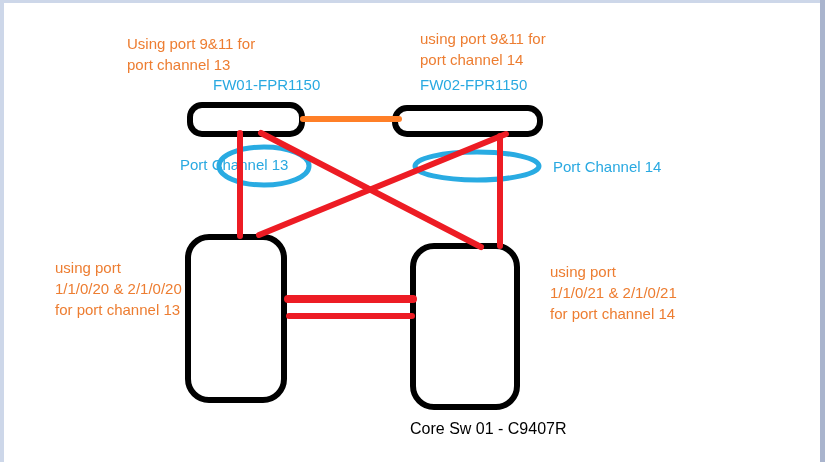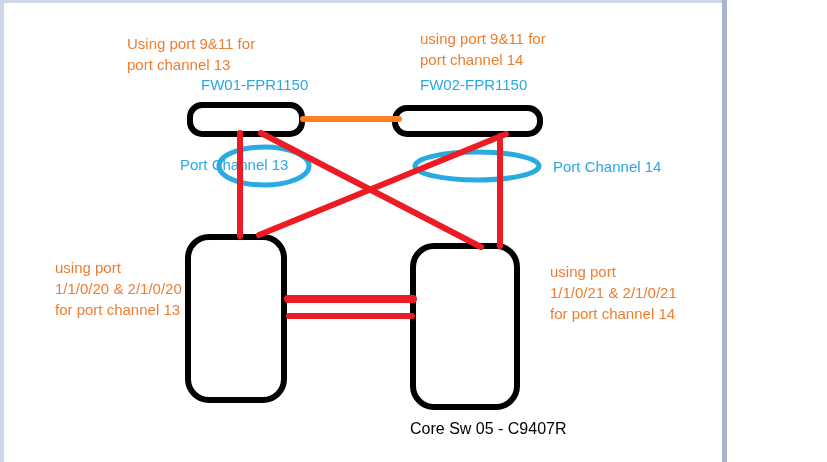--- a/index.html
+++ b/index.html
@@ -1,18 +1,18 @@
 <!DOCTYPE html>
 <html><head>
 <meta charset="utf-8">
 <style>
   html,body{margin:0;padding:0;background:#fff;}
   #canvas{
     position:relative;
-    width:727px;height:462px;
+    width:825px;height:462px;
     background:#ffffff;
     overflow:hidden;
     font-family:"Liberation Sans", sans-serif;
   }
   .edge{position:absolute;}
   #edge-top{left:0;top:0;width:827px;height:3px;background:#cdd7e9;}
   #edge-left{left:0;top:0;width:4px;height:462px;background:#cdd7e9;}
   #edge-right{right:0;top:0;width:5px;height:462px;background:#a9b4cd;}
 
   .note{
@@ -43,21 +43,21 @@
   #fw1-box{left:187px;top:102px;width:118px;height:35px;border-radius:15px;}
   #fw2-box{left:392px;top:105px;width:151px;height:32px;border-radius:15px;}
   #sw1-box{left:185px;top:234px;width:102px;height:169px;border-radius:24px;}
   #sw2-box{left:410px;top:243px;width:110px;height:167px;border-radius:24px;}
 
   #note-fw1{left:127px;top:33px;}
   #note-fw2{left:420px;top:28px;}
   #note-sw1{left:55px;top:257px;}
   #note-sw2{left:550px;top:261px;}
 
-  #fw1-label{left:201px;top:76px;text-align:right;}
+  #fw1-label{left:213px;top:76px;text-align:right;}
   #fw2-label{left:420px;top:76px;}
   #pc13-label{left:180px;top:156px;}
   #pc14-label{left:553px;top:158px;}
   #sw1-label{left:193px;top:408px;}
   #sw2-label{left:410px;top:420px;}
 
   #wires{
     position:absolute;left:0;top:0;width:827px;height:462px;
     pointer-events:none;
   }
@@ -79,21 +79,21 @@
 1/1/0/20 &amp; 2/1/0/20
 for port channel 13</div>
   <div class="note" id="note-sw2">using port
 1/1/0/21 &amp; 2/1/0/21
 for port channel 14</div>
 
   <div class="blue-label" id="fw1-label">FW01-FPR1150</div>
   <div class="blue-label" id="fw2-label">FW02-FPR1150</div>
   <div class="blue-label" id="pc13-label">Port Channel 13</div>
   <div class="blue-label" id="pc14-label">Port Channel 14</div>
-  <div class="black-label" id="sw2-label">Core Sw 05 - C9407R</div>
+  <div class="black-label" id="sw2-label">Core Sw 01 - C9407R</div>
 
   <div class="device" id="fw1-box"></div>
   <div class="device" id="fw2-box"></div>
   <div class="device" id="sw1-box"></div>
   <div class="device" id="sw2-box"></div>
 
   <svg id="wires" viewBox="0 0 827 462" xmlns="http://www.w3.org/2000/svg">
 
     <ellipse cx="264" cy="166" rx="45" ry="19" fill="none" stroke="#29ABE2" stroke-width="5"></ellipse>
     <ellipse cx="477" cy="166" rx="62" ry="14" fill="none" stroke="#29ABE2" stroke-width="5"></ellipse>

